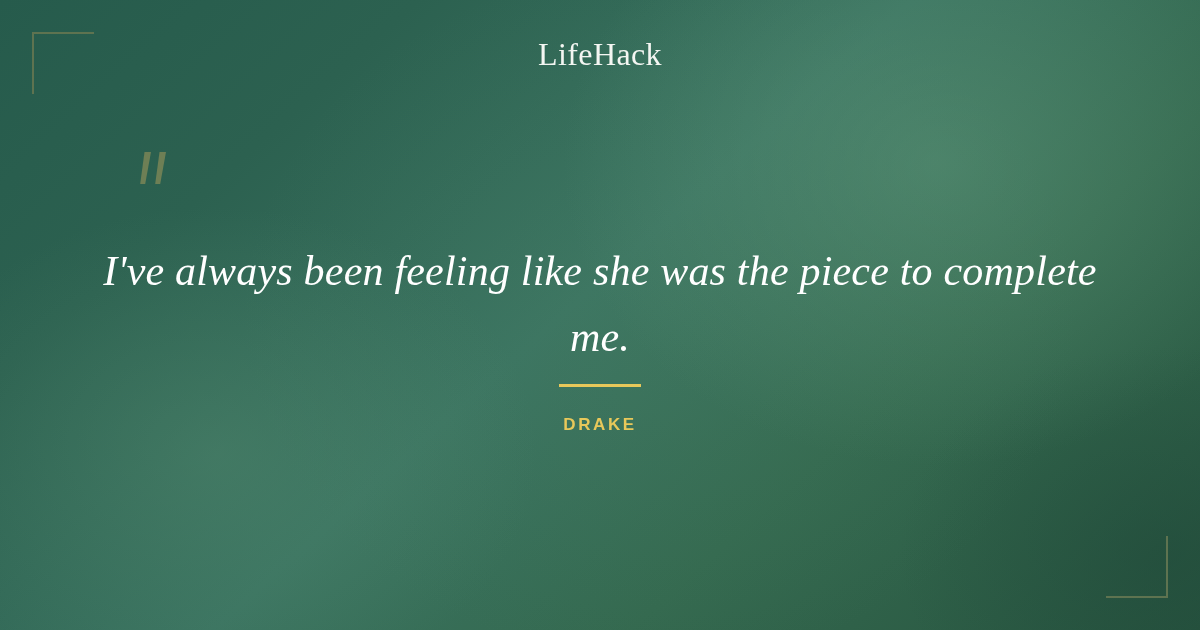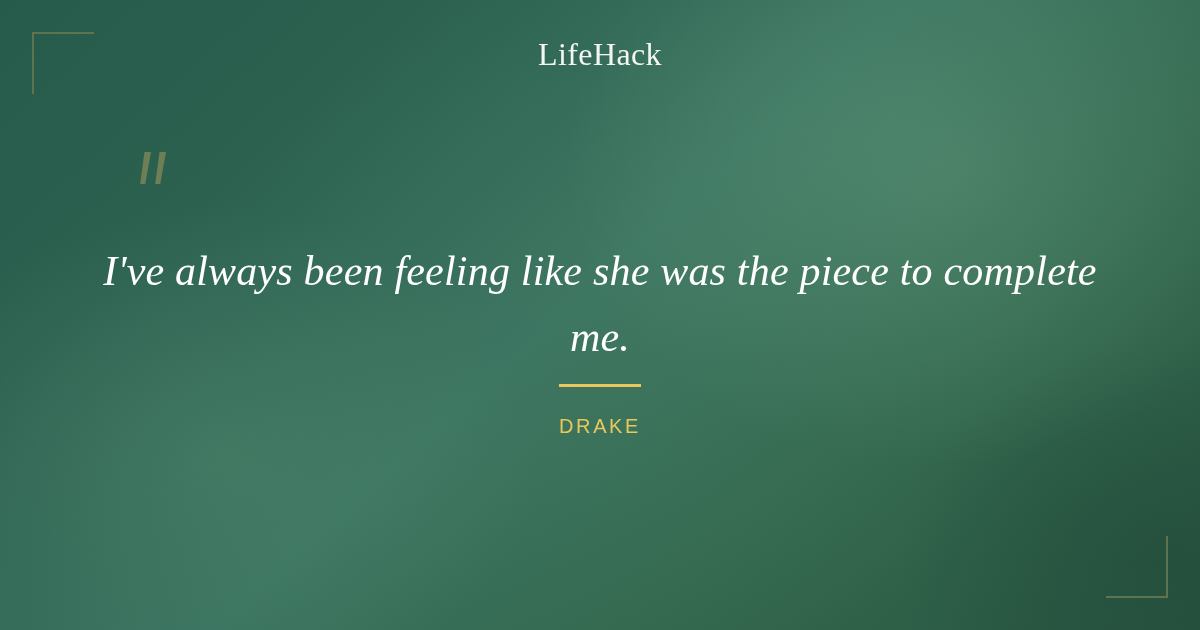--- a/index.html
+++ b/index.html
@@ -98,22 +98,22 @@
     height: 3px;
     background: #E8C85A;
   }
   .author {
     position: absolute;
     left: 0;
     top: 415px;
     width: 100%;
     text-align: center;
     font-family: "Liberation Sans", sans-serif;
-    font-size: 20px;
-    font-weight: 400;
+    font-size: 17px;
+    font-weight: 700;
     letter-spacing: 2.6px;
     color: #E8C85A;
   }
 </style>
 </head>
 <body>
 
 <div id="card">
 
   <div class="bracket tl"></div>

